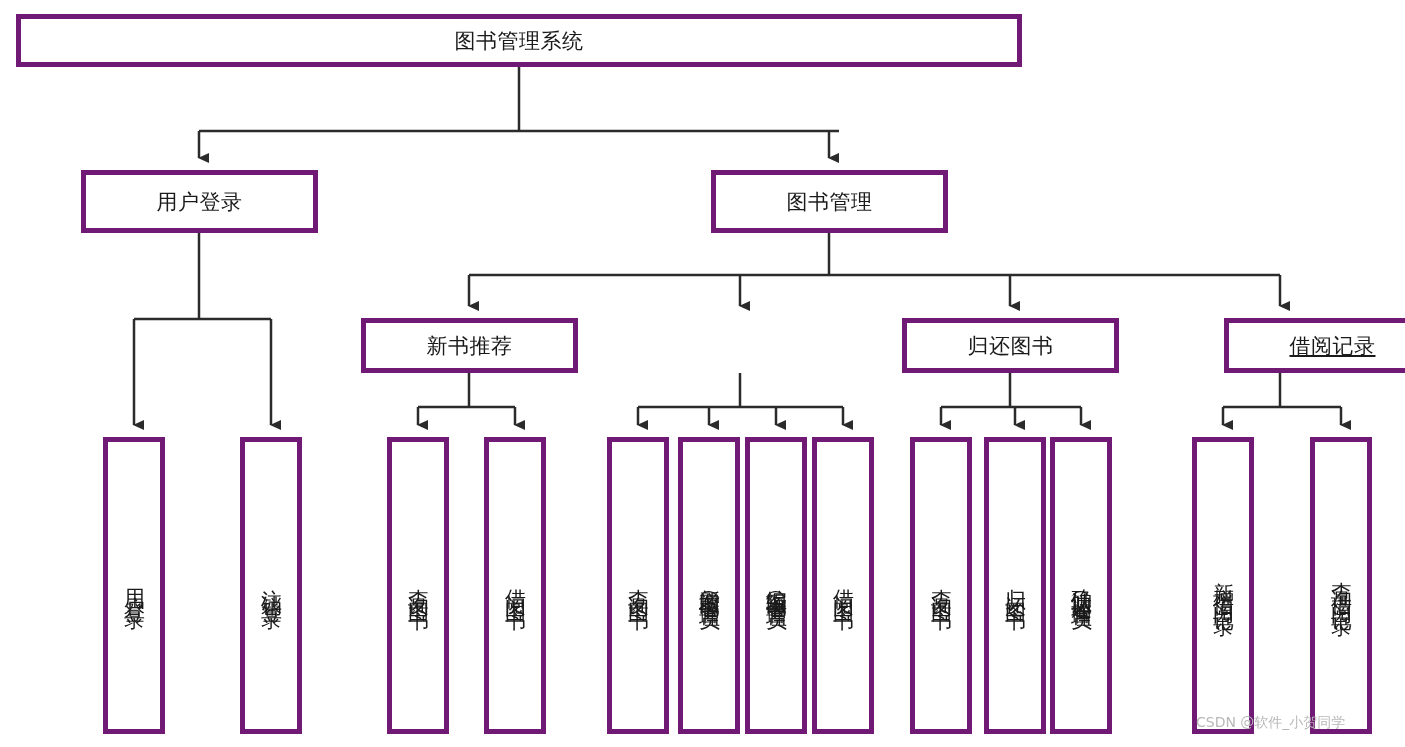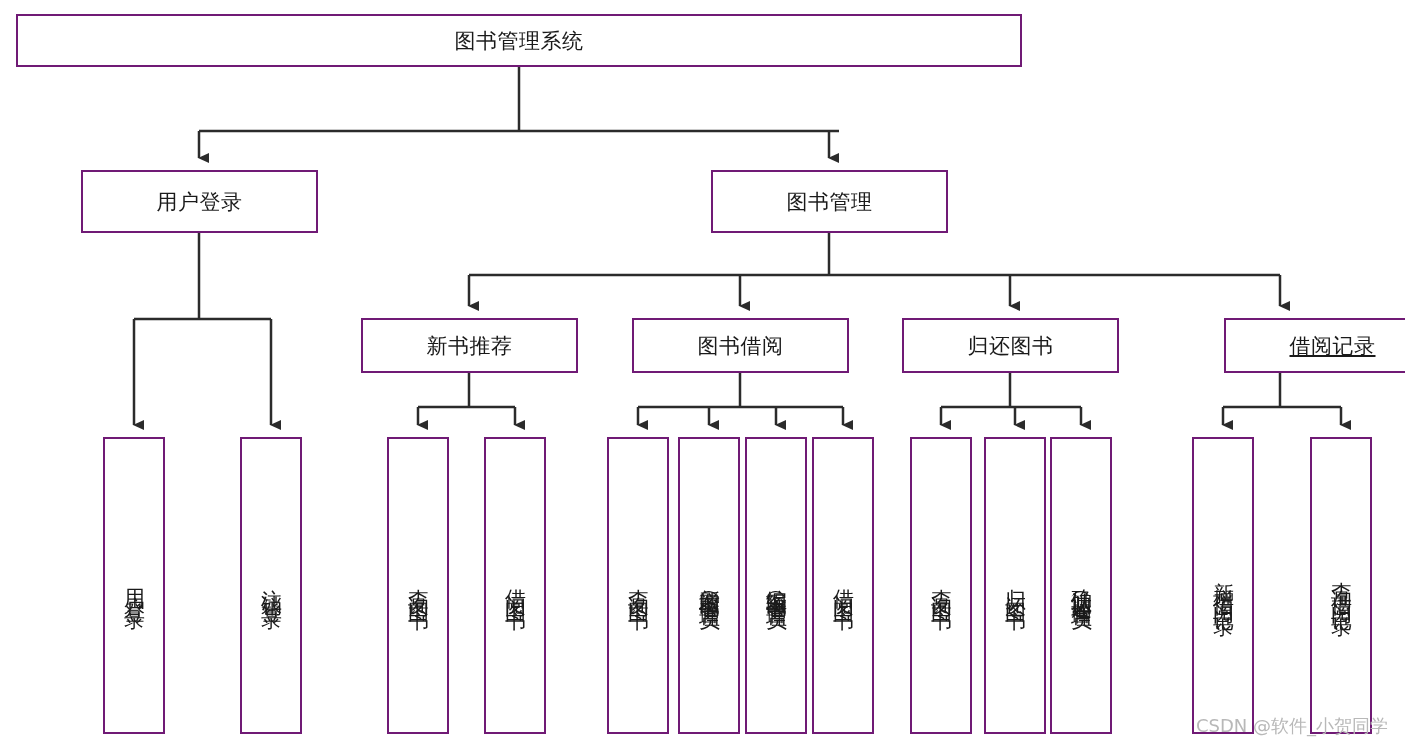--- a/index.html
+++ b/index.html
@@ -21,21 +21,21 @@
     position: absolute;
     left: 0;
     top: 0;
     width: 1405px;
     height: 747px;
     pointer-events: none;
   }
   .node {
     position: absolute;
     box-sizing: border-box;
-    border: 2px solid #701a75;
+    border: 5px solid #701a75;
     background: #ffffff;
     display: flex;
     align-items: center;
     justify-content: center;
     color: #1a1a1a;
     z-index: 2;
   }
   .node.h {
     font-size: 21px;
     letter-spacing: 0.5px;
@@ -49,21 +49,21 @@
     letter-spacing: 7px;
     line-height: 1;
     white-space: nowrap;
     display: block;
   }
   .node.v.tight .vtext {
     letter-spacing: 3px;
   }
   .watermark {
     position: absolute;
-    font-size: 18px;
+    font-size: 14px;
     color: #b8b8b8;
     white-space: nowrap;
     z-index: 5;
     font-family: "DejaVu Sans", "Liberation Sans", sans-serif;
   }
 </style>
 </head>
 <body>
 
 <div id="canvas">
@@ -125,23 +125,20 @@
   <div class="node h" id="n-l2-0" style="left: 81px; top: 170px; width: 237px; height: 63px;">
     <span>用户登录</span>
   </div>
   <div class="node h" id="n-l2-1" style="left: 711px; top: 170px; width: 237px; height: 63px; text-align: right;">
     <span>图书管理</span>
   </div>
 
   <div class="node h" id="n-l3-0" style="left: 361px; top: 318px; width: 217px; height: 55px; text-align: right;">
     <span>新书推荐</span>
   </div>
-  <div class="node h" id="n-l3-1" style="left: 632px; top: 318px; width: 217px; height: 55px;">
-    <span>图书借阅</span>
-  </div>
   <div class="node h" id="n-l3-2" style="left: 902px; top: 318px; width: 217px; height: 55px;">
     <span>归还图书</span>
   </div>
   <div class="node h" id="n-l3-3" style="left: 1224px; top: 318px; width: 217px; height: 55px; text-decoration: underline;">
     <span>借阅记录</span>
   </div>
 
   <div class="node v" id="n-lf-0" style="left: 103px; top: 437px; width: 62px; height: 297px;">
     <span class="vtext">用户登录</span>
   </div>

